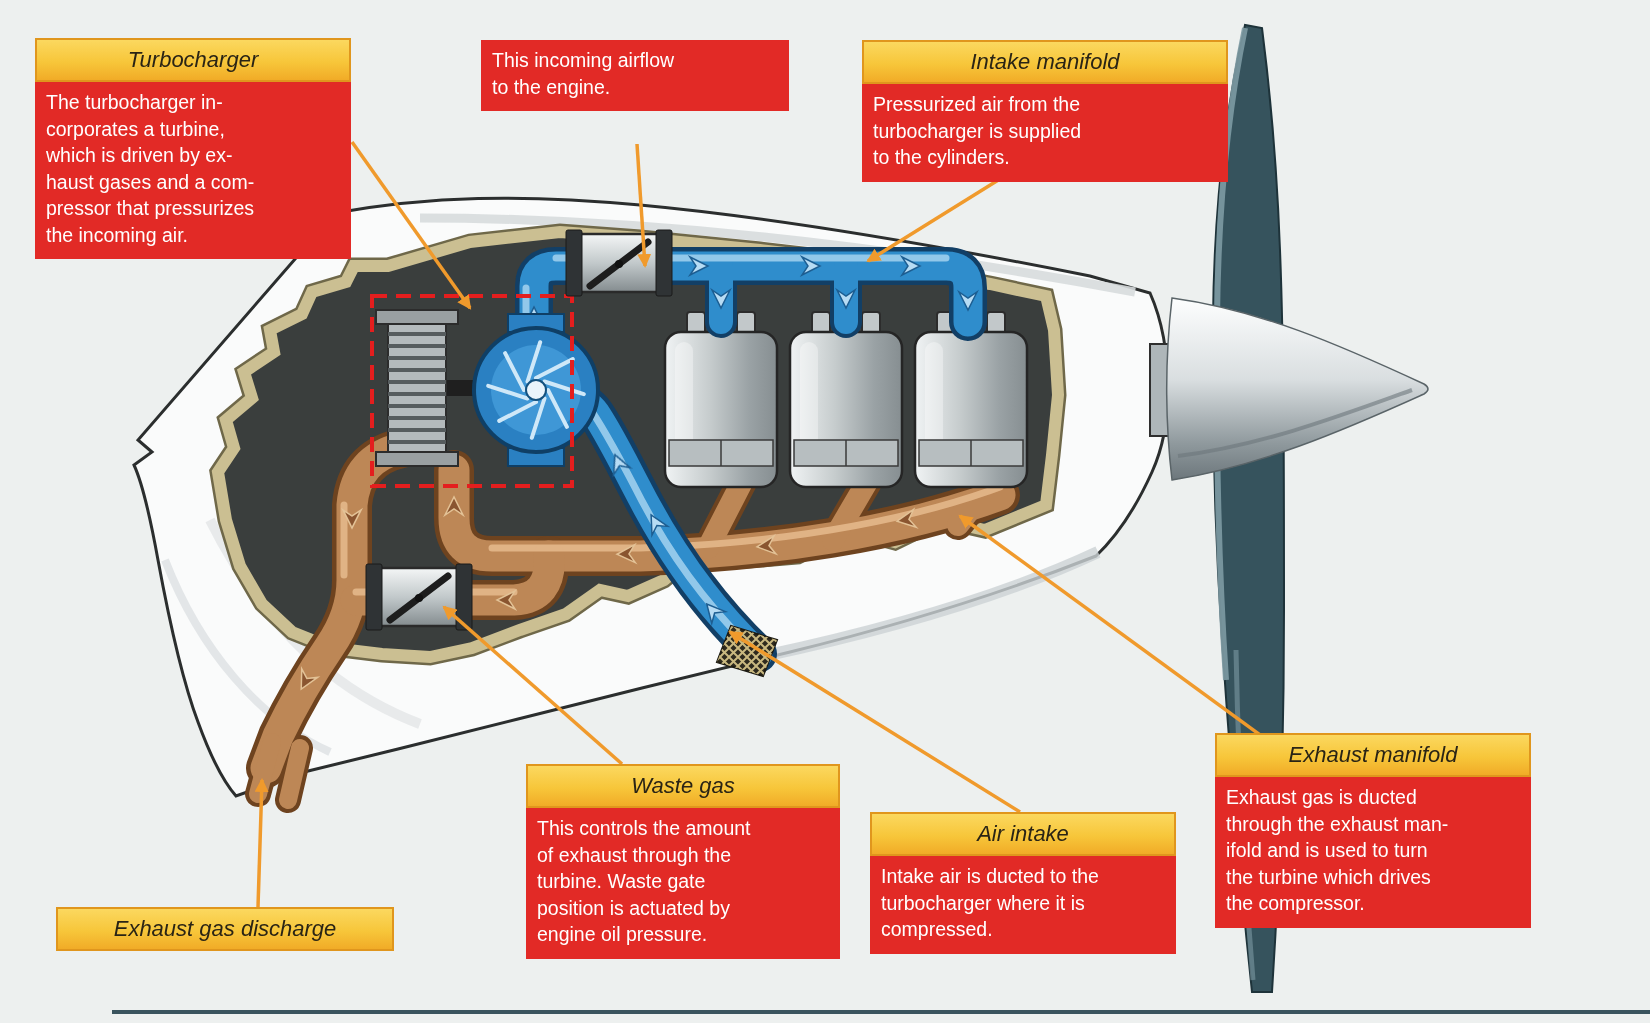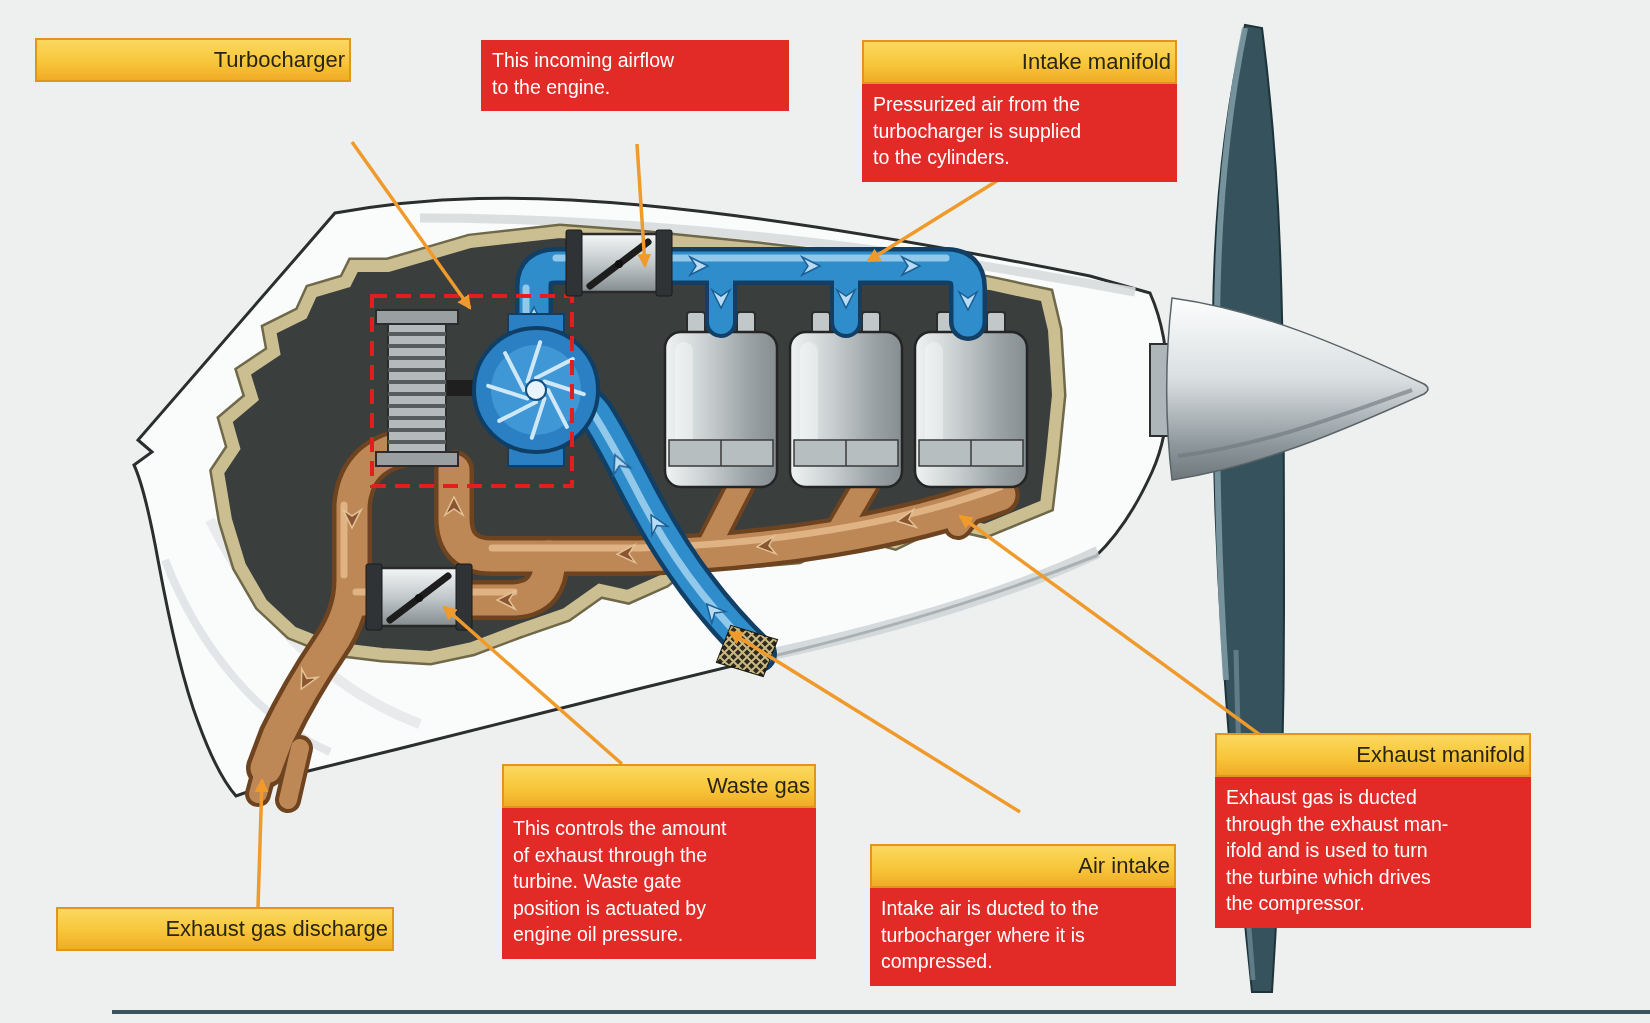--- a/index.html
+++ b/index.html
@@ -10,23 +10,24 @@
     overflow:hidden;
     font-family:"Liberation Sans", sans-serif;
   }
   .diagram-svg{position:absolute;left:0;top:0;}
   .callout{position:absolute;z-index:5;}
   .callout-title{
     background:linear-gradient(180deg,#fbd85f 0%,#f7c63a 55%,#f1ab27 100%);
     border:2px solid #e0961d;
     color:#2a2415;
     font-size:22px;
-    text-align:right;
+    text-align:center;
     padding:7px 4px;
     box-sizing:border-box;
+    font-style:italic;
   }
   .callout-body{
     background:#e22a26;
     color:#ffffff;
     font-size:19.5px;
     line-height:1.36;
     padding:7px 11px 11px 11px;
     white-space:pre-line;
     box-sizing:border-box;
   }
@@ -276,44 +277,50 @@
     </g>
     <g>
       <path d="M1172,298 C1260,310 1340,345 1424,384 Q1432,389 1424,394
                C1340,432 1260,466 1172,480 C1165,420 1165,358 1172,298 Z" fill="url(#spinGrad)" stroke="#5a6468" stroke-width="1.5"></path>
       <path d="M1178,456 C1260,446 1340,416 1412,390" fill="none" stroke="#6d777c" stroke-width="4" opacity="0.6"></path>
     </g>
   </svg>
 
   <div class="callout" style="left:35px;top:38px;width:316px">
     <div class="callout-title">Turbocharger</div>
+    <div class="callout-body">The turbocharger in-
+corporates a turbine,
+which is driven by ex-
+haust gases and a com-
+pressor that pressurizes
+the incoming air.</div>
   </div>
 
   <div class="callout" style="left:481px;top:40px;width:308px">
     <div class="callout-body">This incoming airflow
 to the engine.</div>
   </div>
 
-  <div class="callout" style="left:862px;top:40px;width:315px">
+  <div class="callout" style="left:862px;top:40px;width:366px">
     <div class="callout-title">Intake manifold</div>
     <div class="callout-body">Pressurized air from the
 turbocharger is supplied
 to the cylinders.</div>
   </div>
 
-  <div class="callout" style="left:502px;top:764px;width:314px">
+  <div class="callout" style="left:526px;top:764px;width:314px">
     <div class="callout-title">Waste gas</div>
     <div class="callout-body">This controls the amount
 of exhaust through the
 turbine. Waste gate
 position is actuated by
 engine oil pressure.</div>
   </div>
 
-  <div class="callout" style="left:870px;top:844px;width:306px">
+  <div class="callout" style="left:870px;top:812px;width:306px">
     <div class="callout-title">Air intake</div>
     <div class="callout-body">Intake air is ducted to the
 turbocharger where it is
 compressed.</div>
   </div>
 
   <div class="callout" style="left:1215px;top:733px;width:316px">
     <div class="callout-title">Exhaust manifold</div>
     <div class="callout-body">Exhaust gas is ducted
 through the exhaust man-

